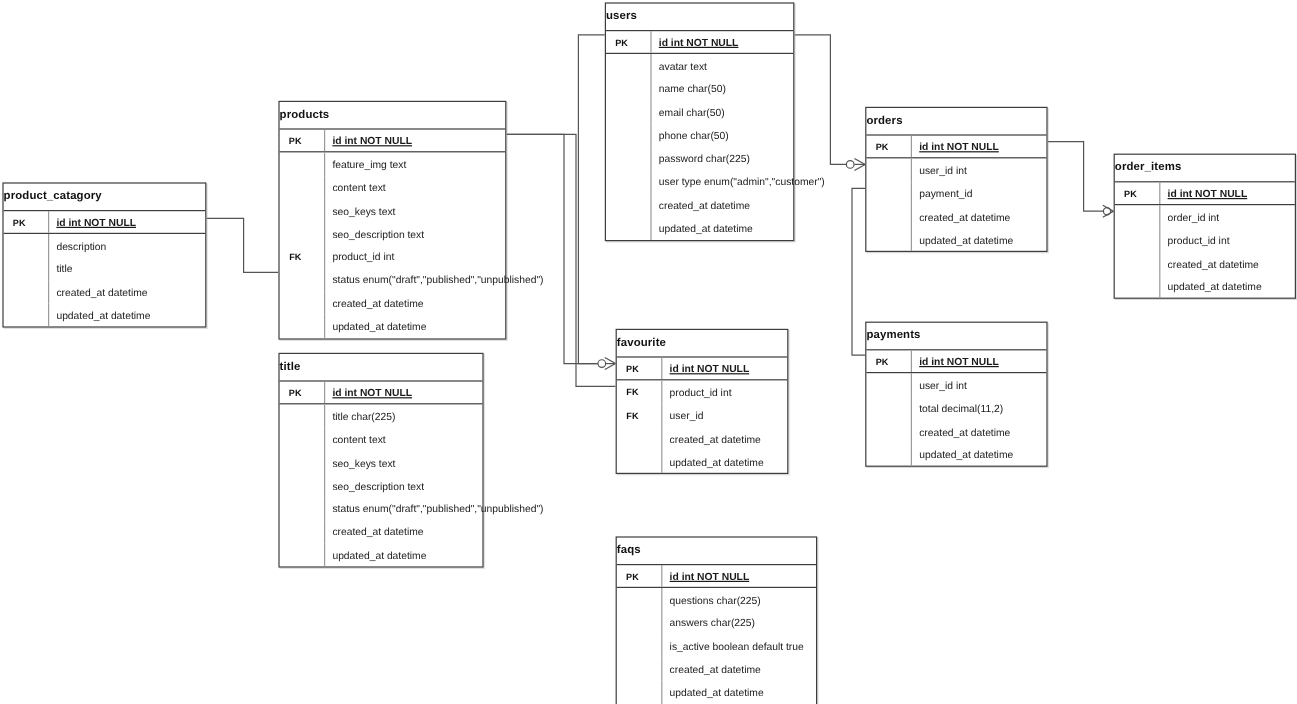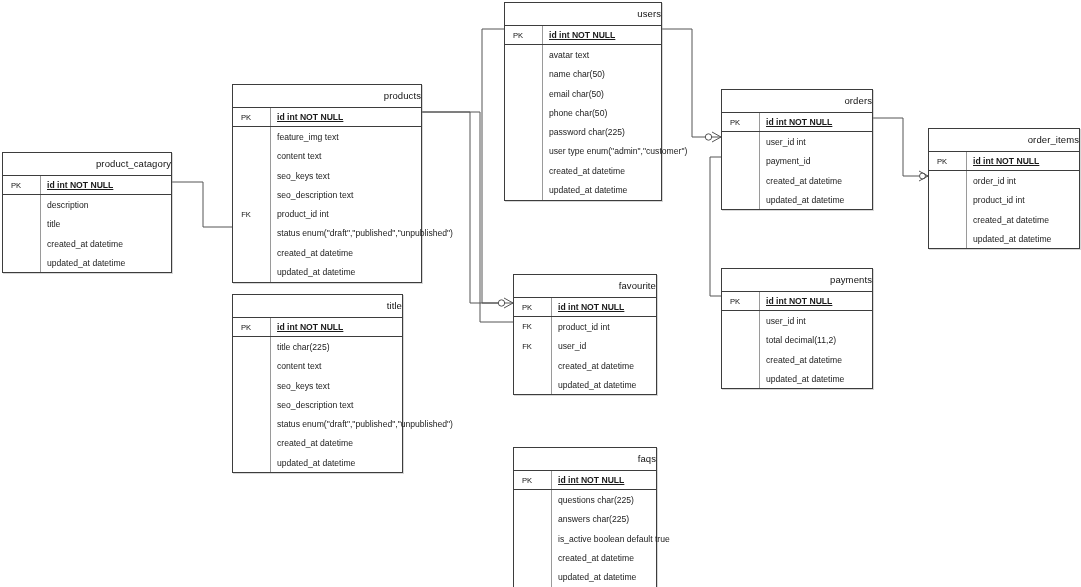--- a/index.html
+++ b/index.html
@@ -38,23 +38,23 @@
     position:absolute;
     background:#ffffff;
     border:1px solid #3d3d3d;
     box-sizing:border-box;
     z-index:5;
     box-shadow:1px 1px 0 rgba(140,140,140,.35);
   }
   .entity .ttl{
     height:22px;
     line-height:22px;
-    text-align:right;
+    text-align:left;
     font-size:9.5px;
-    font-weight:normal;
+    font-weight:bold;
     color:#111;
     border-bottom:1px solid #3d3d3d;
     letter-spacing:.1px;
   }
   .rows{
     display:block;
   }
   .row{
     display:flex;
     align-items:center;
@@ -65,21 +65,21 @@
   }
   .row.pk{
     border-bottom:1px solid #3d3d3d;
     font-weight:bold;
   }
   .row .key{
     width:26px;
     min-width:26px;
     text-align:right;
     font-size:7.6px;
-    font-weight:normal;
+    font-weight:bold;
     color:#111;
     align-self:stretch;
     display:flex;
     align-items:center;
     justify-content:center;
   }
   .row .fld{
     flex:1;
     padding-left:6px;
     border-left:1px solid #9a9a9a;
@@ -379,21 +379,21 @@
           </div>
         </div>
         <div class="row">
           <div class="key"></div>
           <div class="fld">
             <span>updated_at datetime</span>
           </div>
         </div>
       </div>
     </div>
-    <div class="entity" style="left: 513px; top: 447px; width: 144px;">
+    <div class="entity" style="left: 513px; top: 447px; width: 168px;">
       <div class="ttl">faqs</div>
       <div class="rows">
         <div class="row pk">
           <div class="key">PK</div>
           <div class="fld">
             <span>id int NOT NULL</span>
           </div>
         </div>
         <div class="row">
           <div class="key"></div>

